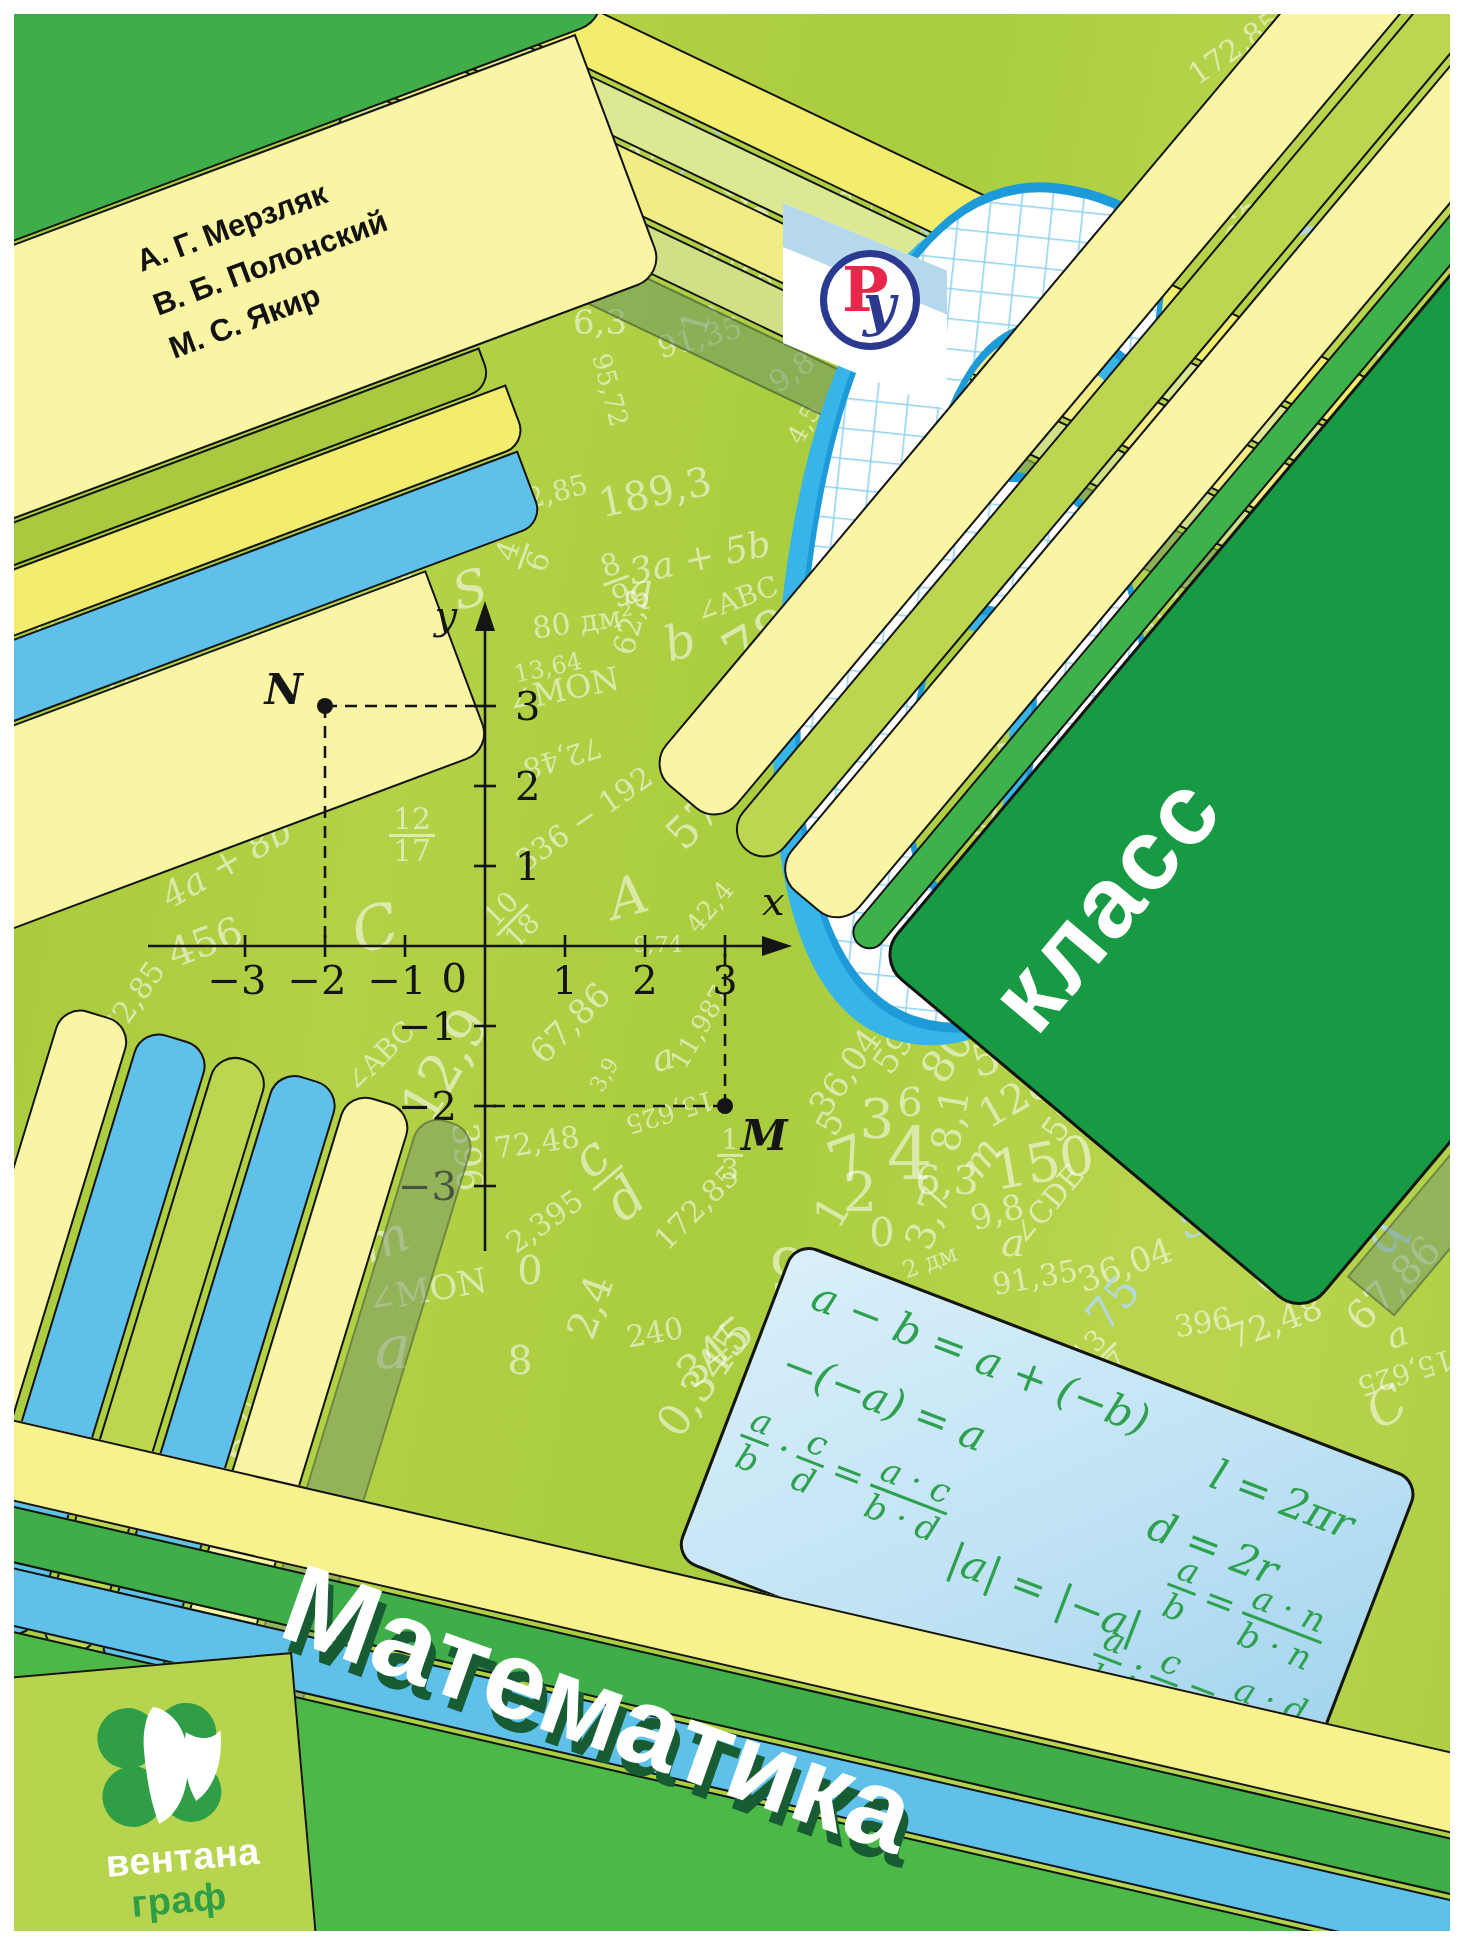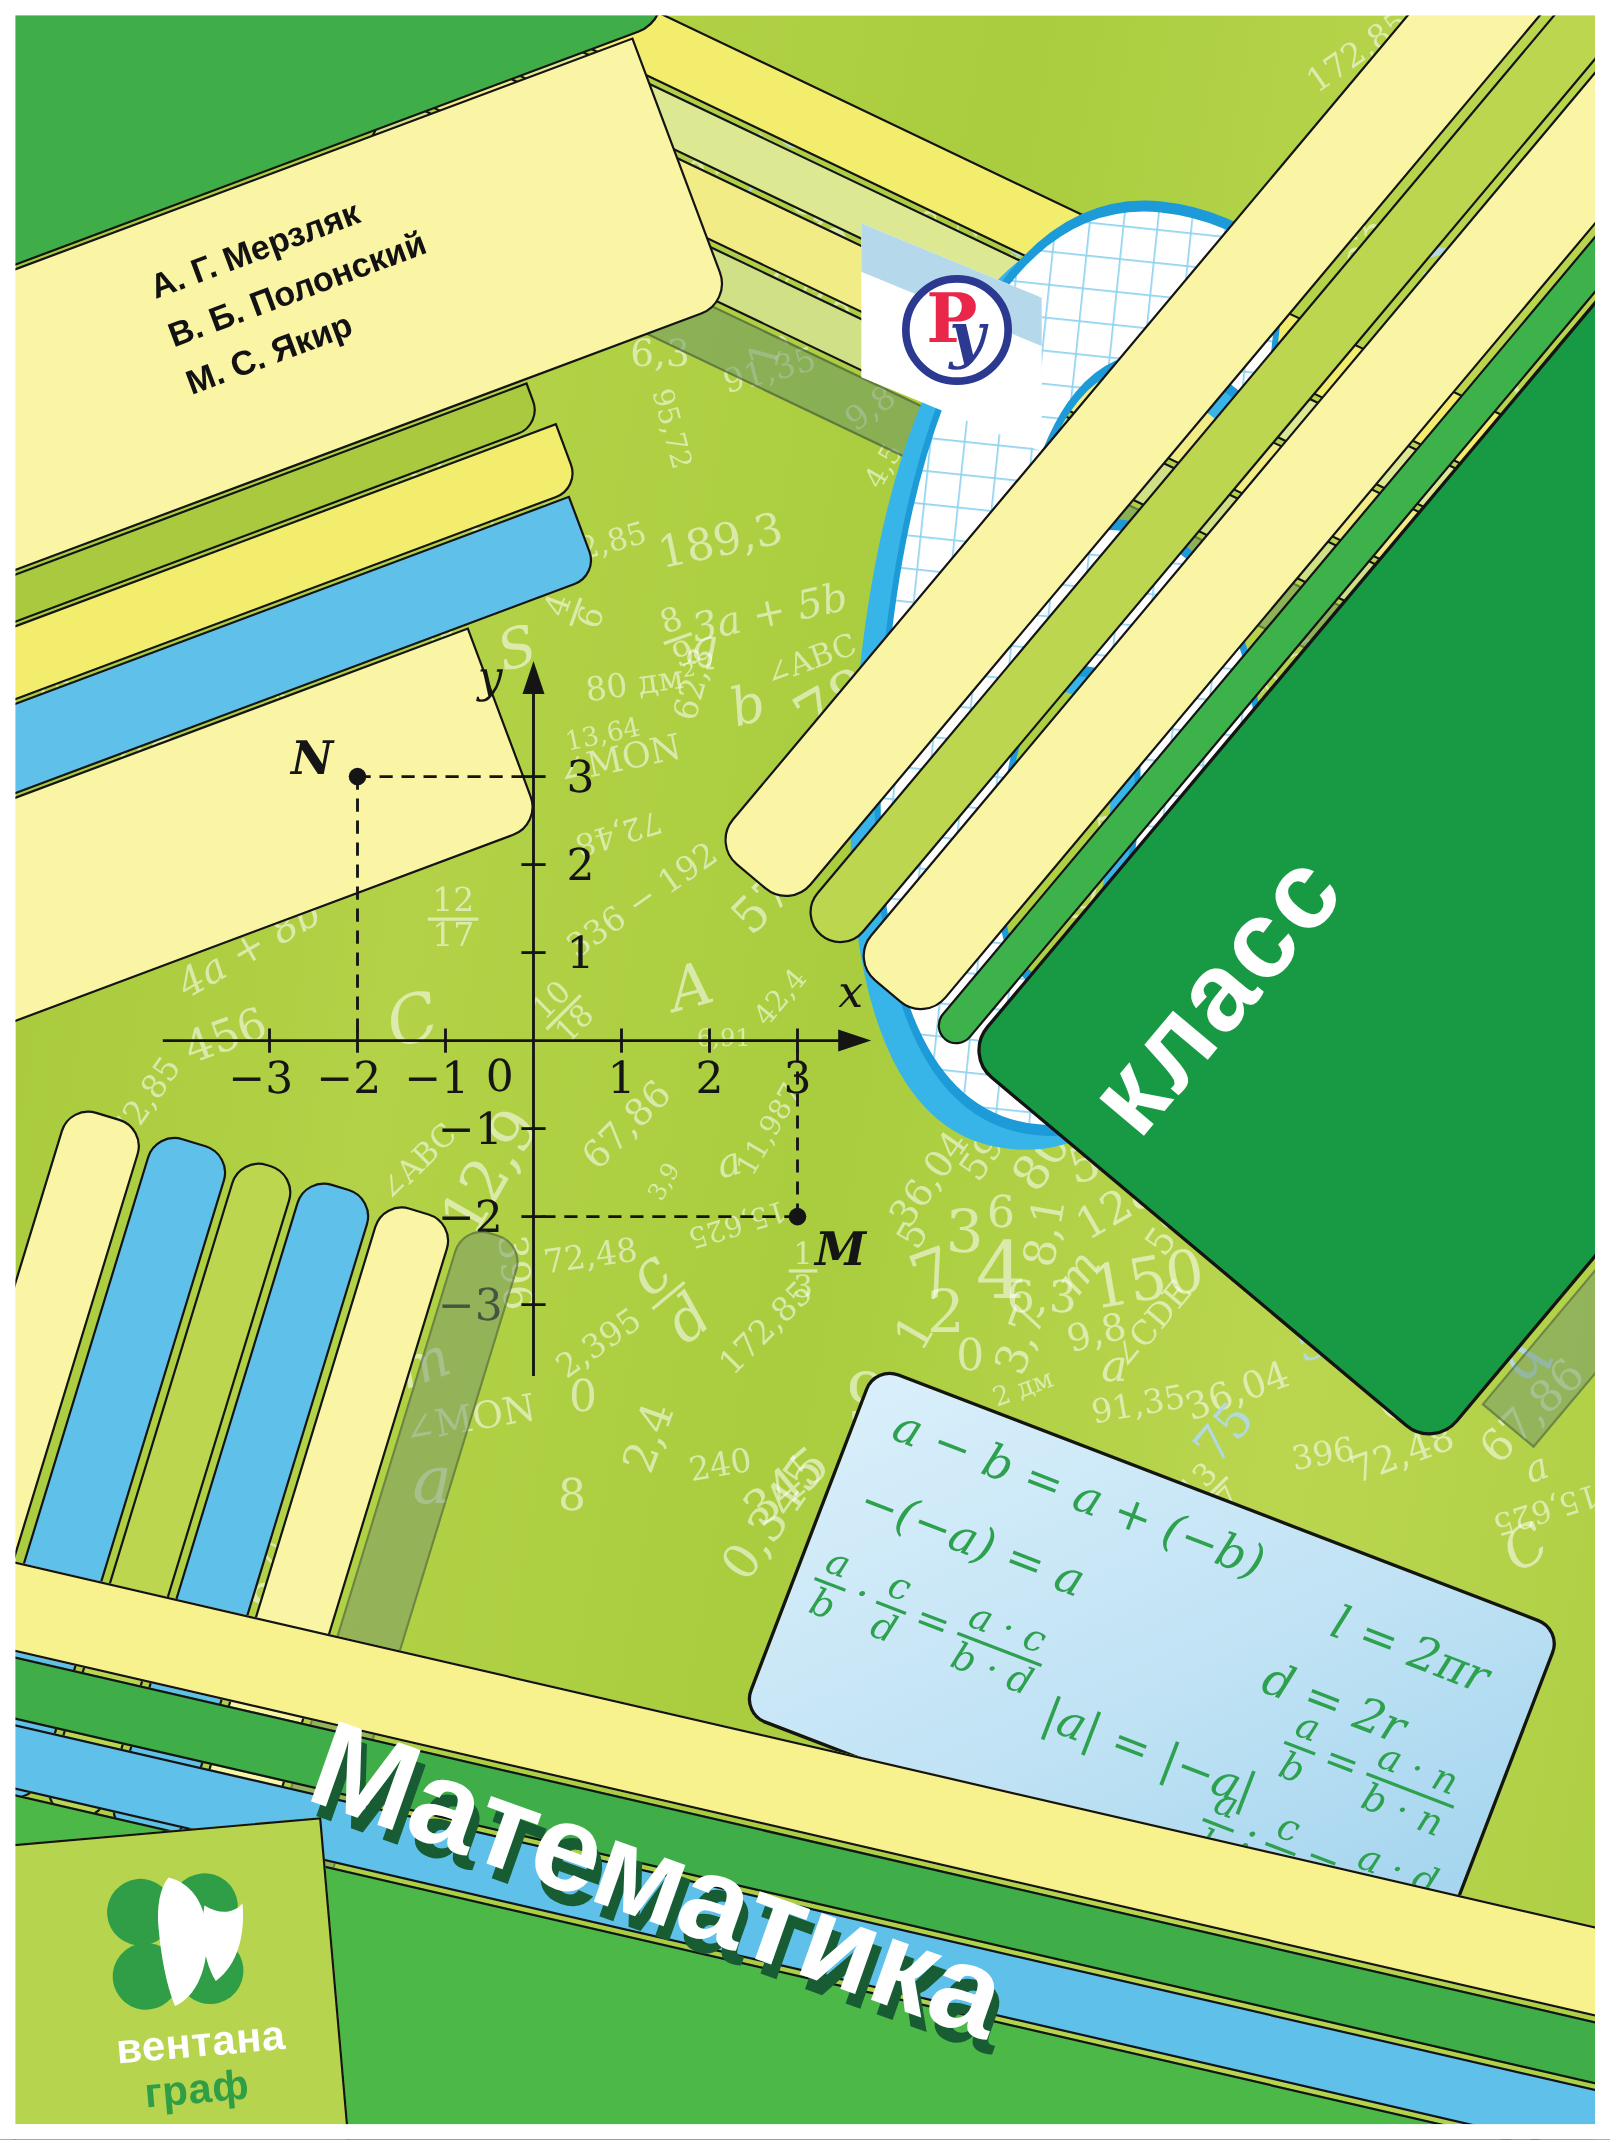--- a/index.html
+++ b/index.html
@@ -208,21 +208,21 @@
         <span class="fd">6</span>
       </div>
       <div class="sc it" style="left: 227px; top: 863px; font-size: 36px; transform: translate(-50%, -50%) rotate(-30deg);">4a + 8b</div>
       <div class="sc it" style="left: 375px; top: 928px; font-size: 60px; transform: translate(-50%, -50%) rotate(-15deg);">C</div>
       <div class="sc" style="left: 512px; top: 920px; font-size: 28px; transform: translate(-50%, -50%) rotate(-45deg);">
         <span class="fn">10</span>
         <span class="fd">18</span>
       </div>
       <div class="sc it" style="left: 628px; top: 897px; font-size: 54px; transform: translate(-50%, -50%) rotate(-15deg);">A</div>
       <div class="sc" style="left: 710px; top: 907px; font-size: 26px; transform: translate(-50%, -50%) rotate(-50deg);">42,4</div>
-      <div class="sc" style="left: 658px; top: 945px; font-size: 22px; transform: translate(-50%, -50%) rotate(0deg);">6,91</div>
+      <div class="sc" style="left: 658px; top: 945px; font-size: 22px; transform: translate(-50%, -50%) rotate(0deg);">9,74</div>
       <div class="sc" style="left: 700px; top: 1027px; font-size: 26px; transform: translate(-50%, -50%) rotate(-60deg);">11,987</div>
       <div class="sc" style="left: 570px; top: 1023px; font-size: 34px; transform: translate(-50%, -50%) rotate(-45deg);">67,86</div>
       <div class="sc" style="left: 445px; top: 1065px; font-size: 54px; transform: translate(-50%, -50%) rotate(-60deg);">12,9</div>
       <div class="sc" style="left: 380px; top: 1057px; font-size: 28px; transform: translate(-50%, -50%) rotate(-45deg);">∠ABC</div>
       <div class="sc" style="left: 605px; top: 1075px; font-size: 22px; transform: translate(-50%, -50%) rotate(-60deg);">3,9</div>
       <div class="sc it" style="left: 663px; top: 1058px; font-size: 36px; transform: translate(-50%, -50%) rotate(-15deg);">a</div>
       <div class="sc" style="left: 670px; top: 1112px; font-size: 26px; transform: translate(-50%, -50%) rotate(163deg);">15,625</div>
       <div class="sc" style="left: 730px; top: 1155px; font-size: 28px; transform: translate(-50%, -50%) rotate(0deg);">
         <span class="fn">1</span>
         <span class="fd">3</span>

